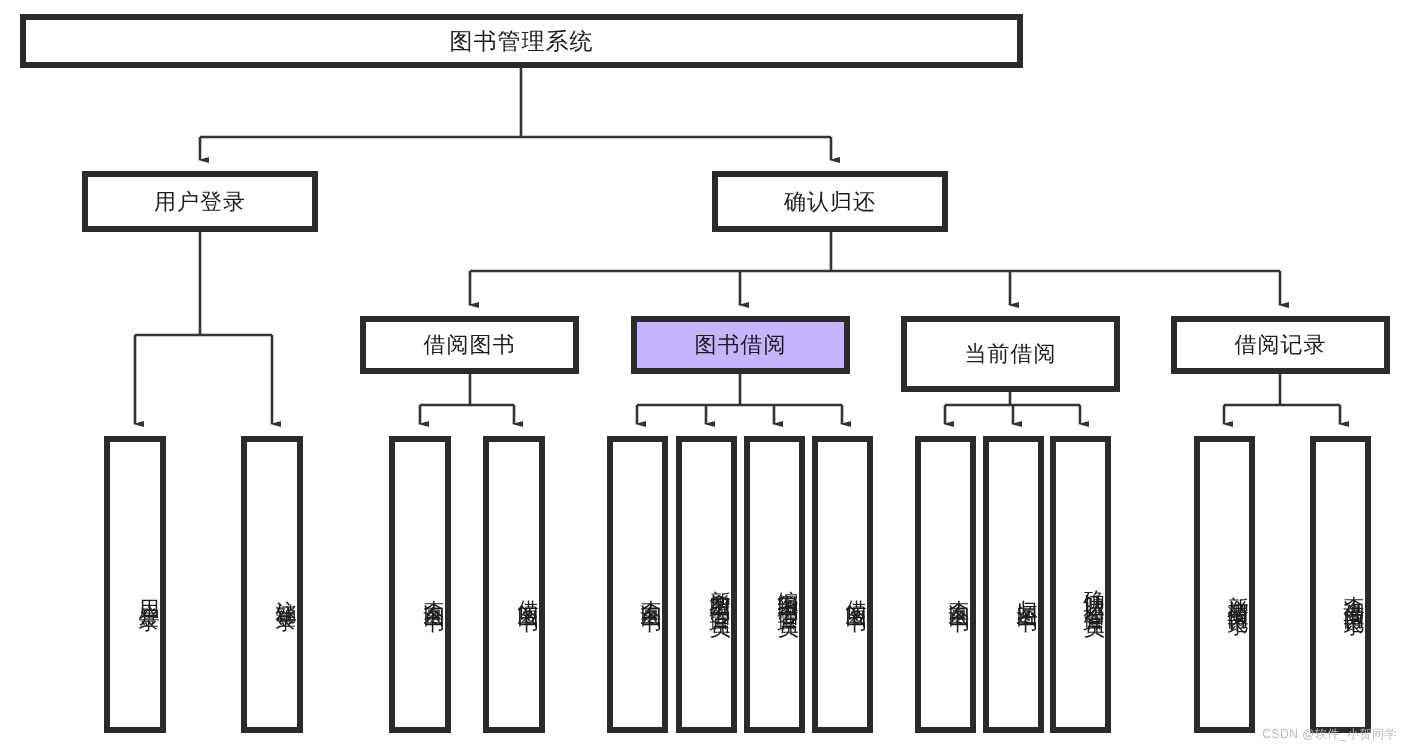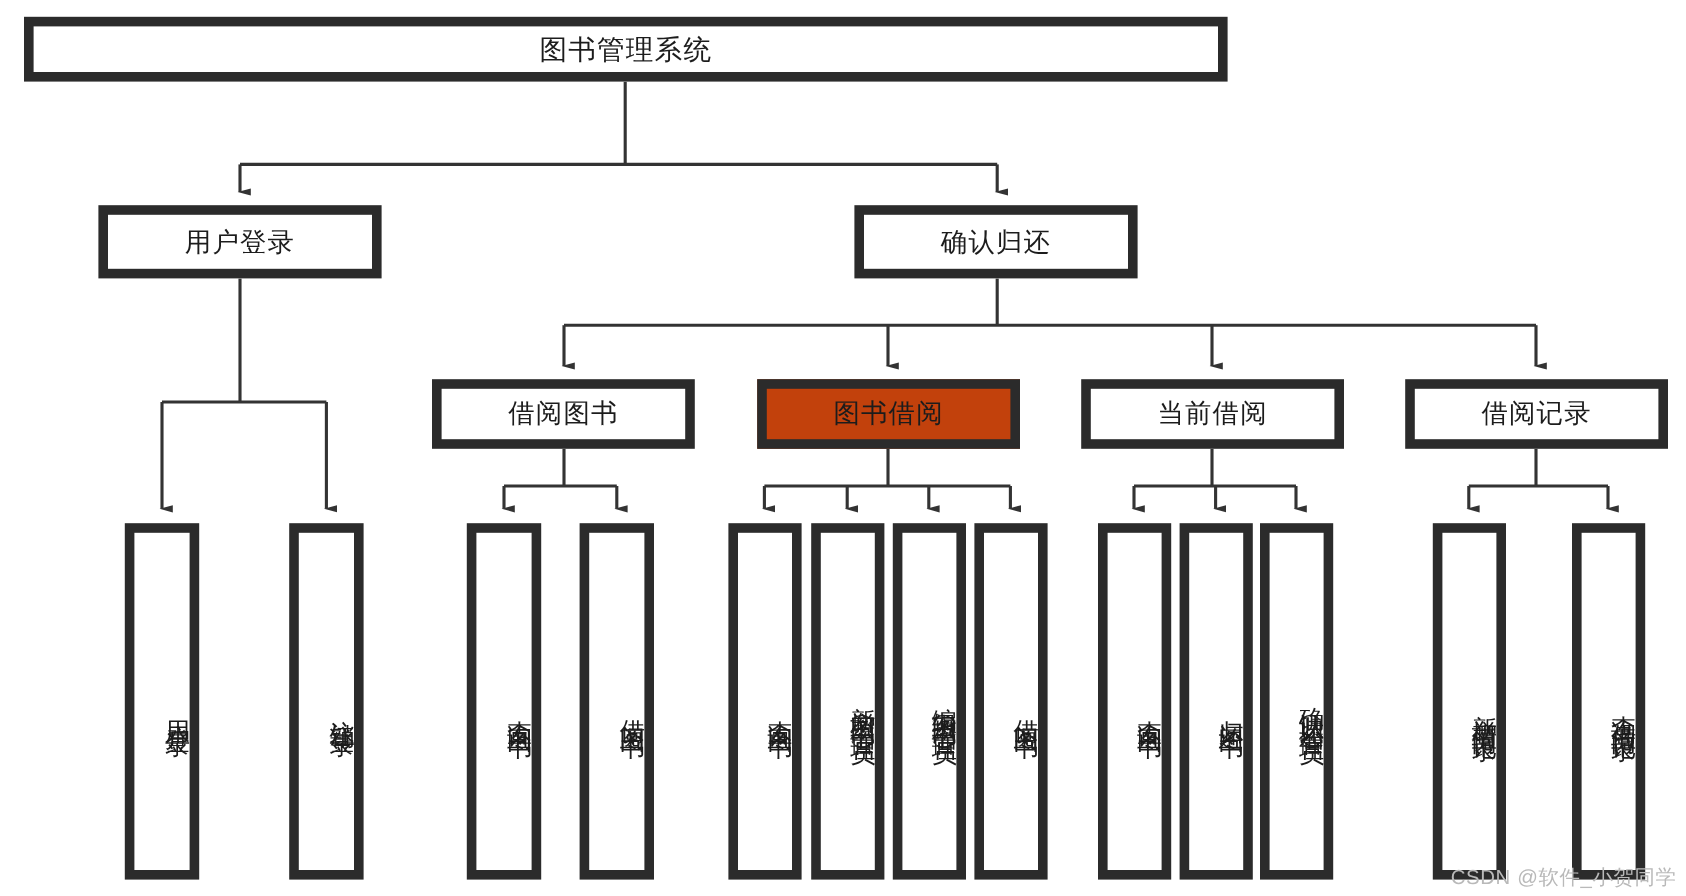--- a/index.html
+++ b/index.html
@@ -21,21 +21,21 @@
     position: absolute;
     left: 0;
     top: 0;
     width: 1405px;
     height: 747px;
   }
   .node {
     position: absolute;
     box-sizing: border-box;
     background: #ffffff;
-    border: 8px solid #0f172a;
+    border: 6px solid #0f172a;
     display: flex;
     align-items: center;
     justify-content: center;
     color: #1c1c1c;
   }
   .node.horizontal {
     font-size: 22px;
     letter-spacing: 1px;
   }
   .node.vertical {
@@ -53,21 +53,21 @@
     line-height: 1;
     white-space: nowrap;
   }
   .node.root {
     font-size: 23px;
   }
   .watermark {
     position: absolute;
     right: 8px;
     bottom: 4px;
-    font-size: 17px;
+    font-size: 12px;
     color: #b9b9b9;
     white-space: nowrap;
     letter-spacing: 0.5px;
   }
 </style>
 </head>
 <body>
 
 <div id="diagram-root" style="background: rgb(255, 255, 255);">
 
@@ -128,24 +128,24 @@
   <div class="node horizontal" style="left: 82px; top: 171px; width: 236px; height: 61px; border-color: rgb(43, 43, 43); background: rgb(255, 255, 255); color: rgb(28, 28, 28);">
     <span>用户登录</span>
   </div>
   <div class="node horizontal" style="left: 712px; top: 171px; width: 236px; height: 61px; border-color: rgb(43, 43, 43); background: rgb(255, 255, 255); color: rgb(28, 28, 28);">
     <span>确认归还</span>
   </div>
 
   <div class="node horizontal" style="left: 360px; top: 316px; width: 219px; height: 58px; border-color: rgb(43, 43, 43); background: rgb(255, 255, 255); color: rgb(28, 28, 28);">
     <span>借阅图书</span>
   </div>
-  <div class="node horizontal" style="left: 631px; top: 316px; width: 219px; height: 58px; border-color: rgb(43, 43, 43); background: #c2410c; color: rgb(28, 28, 28);">
+  <div class="node horizontal" style="left: 631px; top: 316px; width: 219px; height: 58px; border-color: rgb(43, 43, 43); background: #c4b5fd; color: rgb(28, 28, 28);">
     <span>图书借阅</span>
   </div>
-  <div class="node horizontal" style="left: 901px; top: 316px; width: 219px; height: 58px; border-color: rgb(43, 43, 43); background: rgb(255, 255, 255); color: rgb(28, 28, 28);">
+  <div class="node horizontal" style="left: 901px; top: 316px; width: 219px; height: 76px; border-color: rgb(43, 43, 43); background: rgb(255, 255, 255); color: rgb(28, 28, 28);">
     <span>当前借阅</span>
   </div>
   <div class="node horizontal" style="left: 1171px; top: 316px; width: 219px; height: 58px; border-color: rgb(43, 43, 43); background: rgb(255, 255, 255); color: rgb(28, 28, 28); align-items: center;">
     <span>借阅记录</span>
   </div>
 
   <div class="node vertical" style="left: 104px; top: 436px; width: 62px; height: 297px; border-color: rgb(43, 43, 43); background: rgb(255, 255, 255); color: rgb(28, 28, 28);">
     <span class="vtext">用户登录</span>
   </div>
   <div class="node vertical" style="left: 241px; top: 436px; width: 62px; height: 297px; border-color: rgb(43, 43, 43); background: rgb(255, 255, 255); color: rgb(28, 28, 28);">

